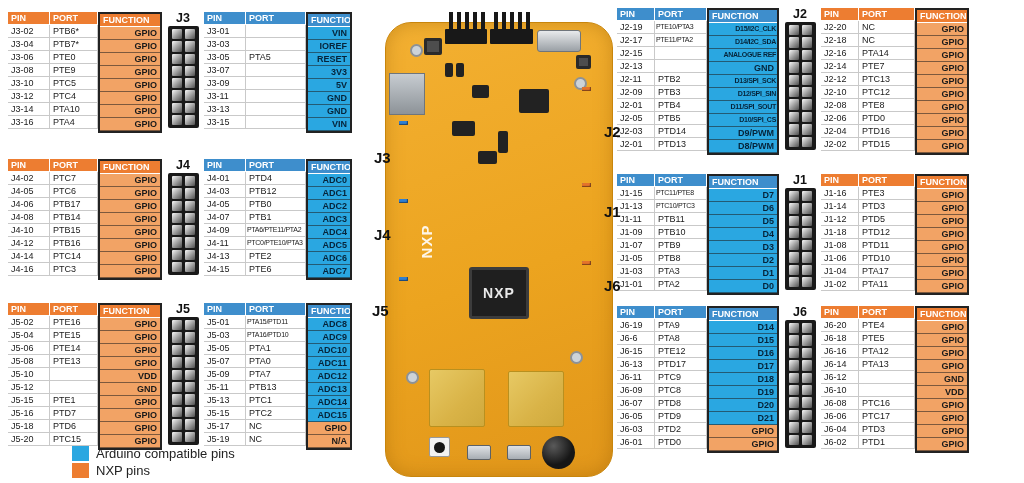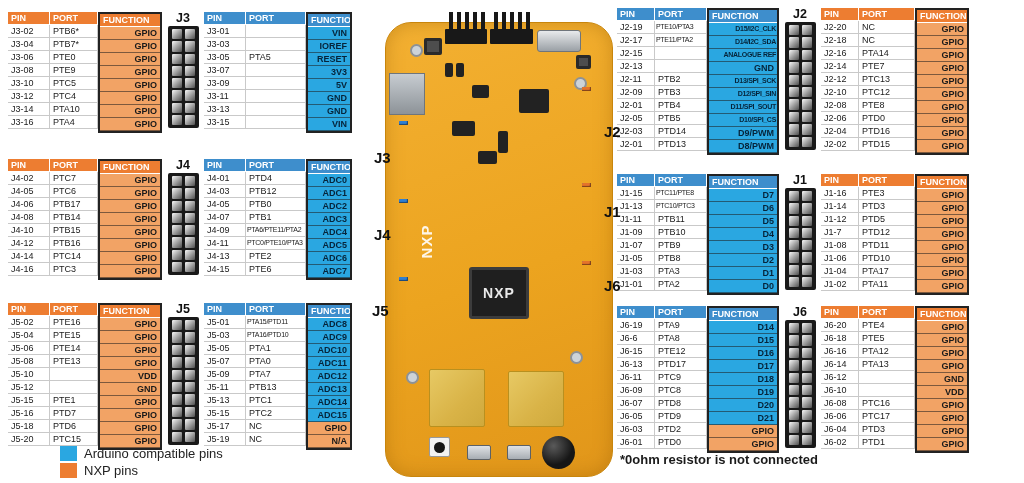--- a/index.html
+++ b/index.html
@@ -68,21 +68,21 @@
   .buzzer { width:33px; height:33px; border-radius:50%;
             background:radial-gradient(circle at 35% 30%,#5a5a5a 0%,#161616 60%); }
   .edge-group { display:grid; grid-template-columns:9px 9px; column-gap:2px; row-gap:1px; grid-auto-rows:1fr; }
   .epin { width:9px; min-height:4px; border-radius:1px; box-shadow:inset -1px -1px 1px rgba(0,0,0,.45); }
   .epin.o { background:#e4732a; } .epin.b { background:#2f7fd1; }
 
   
   .board-label { position:absolute; font-size:15px; font-weight:bold; color:#111; }
 
   
-  .legend { position:absolute; left:60px; top:445px; }
+  .legend { position:absolute; left:72px; top:445px; }
   .legend-item { display:flex; align-items:center; height:17px; }
   .swatch { width:17px; height:15px; margin-right:7px; display:inline-block; }
   .swatch.blue { background:var(--blue-c); }
   .swatch.orange { background:var(--orange-h); }
   .legend-label { font-size:13px; color:#222; }
   .note { position:absolute; left:620px; top:452px; font-size:13px; font-weight:600; color:#1a1a1a; }
 </style>
 </head>
 <body>
 
@@ -566,21 +566,21 @@
           <div class="conn-pin"></div>
           <div class="conn-pin"></div>
         </div>
       </div>
       <div class="sub sub-b">
         <div class="tcol pin-col">
           <div class="cell hdr orange">PIN</div>
           <div class="cell">J1-16</div>
           <div class="cell">J1-14</div>
           <div class="cell">J1-12</div>
-          <div class="cell">J1-7</div>
+          <div class="cell">J1-18</div>
           <div class="cell">J1-08</div>
           <div class="cell">J1-06</div>
           <div class="cell">J1-04</div>
           <div class="cell">J1-02</div>
         </div>
         <div class="tcol port-col">
           <div class="cell hdr orange">PORT</div>
           <div class="cell">PTE3</div>
           <div class="cell">PTD3</div>
           <div class="cell">PTD5</div>
@@ -903,14 +903,13 @@
     <div class="legend-item">
       <span class="swatch blue"></span>
       <span class="legend-label">Arduino compatible pins</span>
     </div>
     <div class="legend-item">
       <span class="swatch orange"></span>
       <span class="legend-label">NXP pins</span>
     </div>
   </div>
 
-  <div class="note">*0ohm resistor is not connected</div>
 </div>
 
 </body></html>

